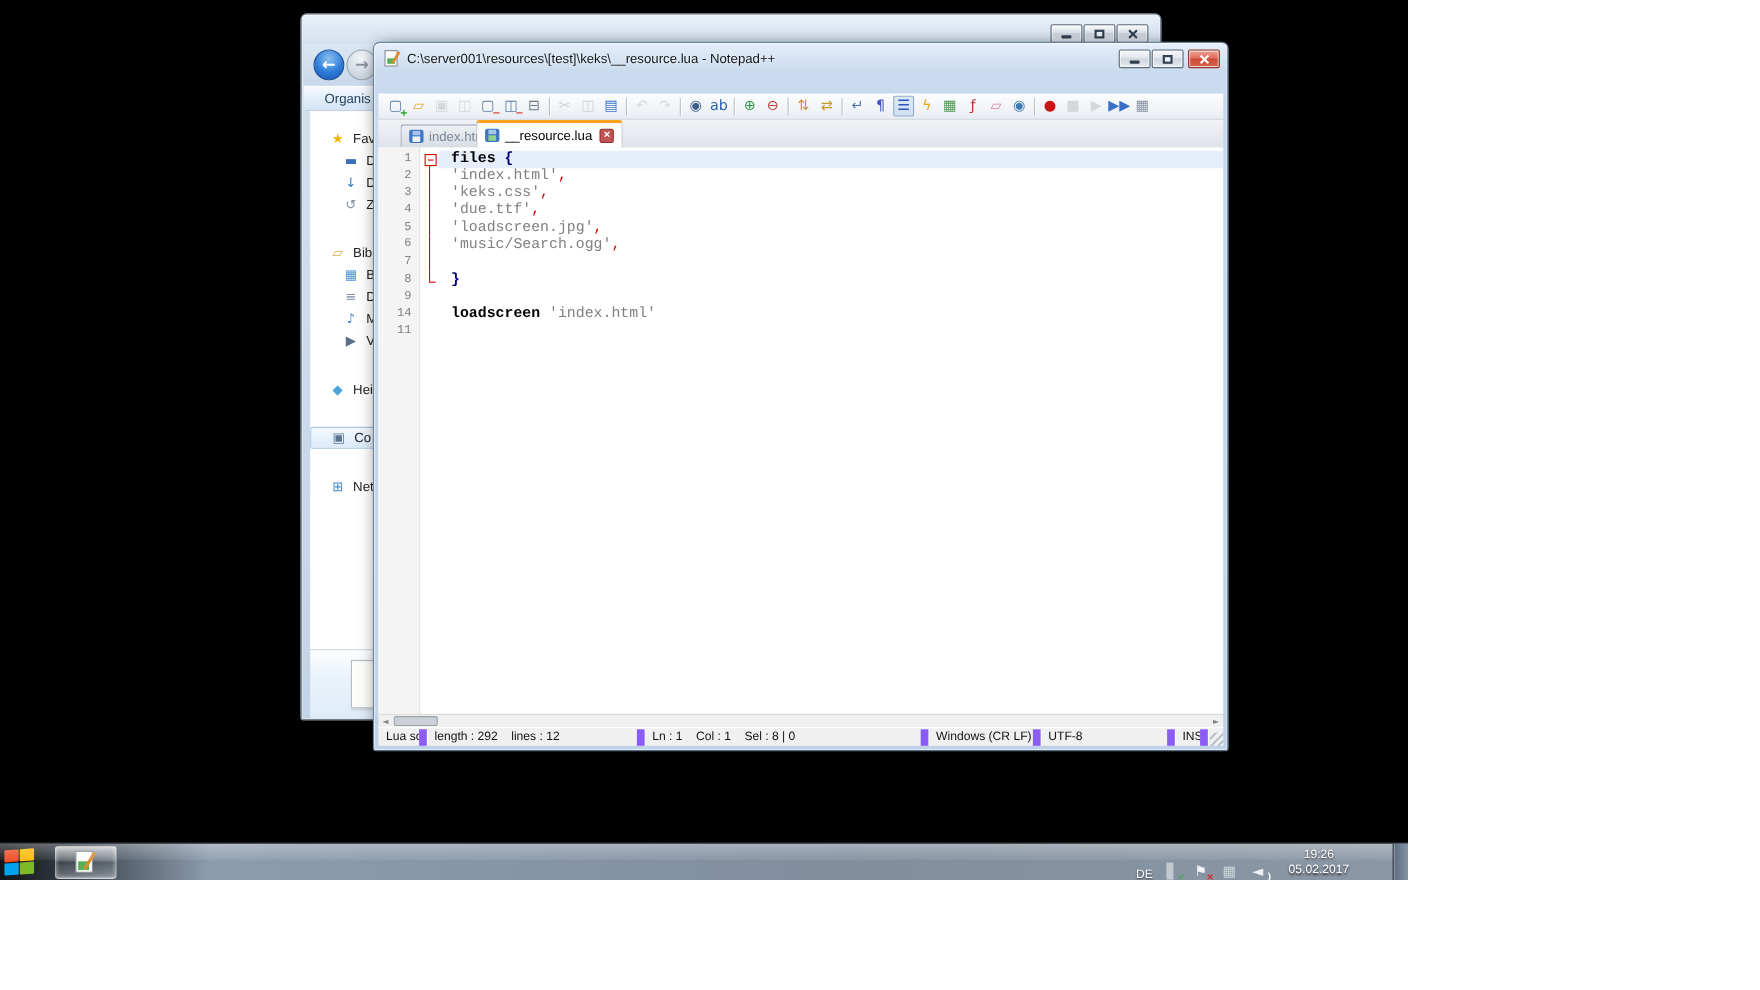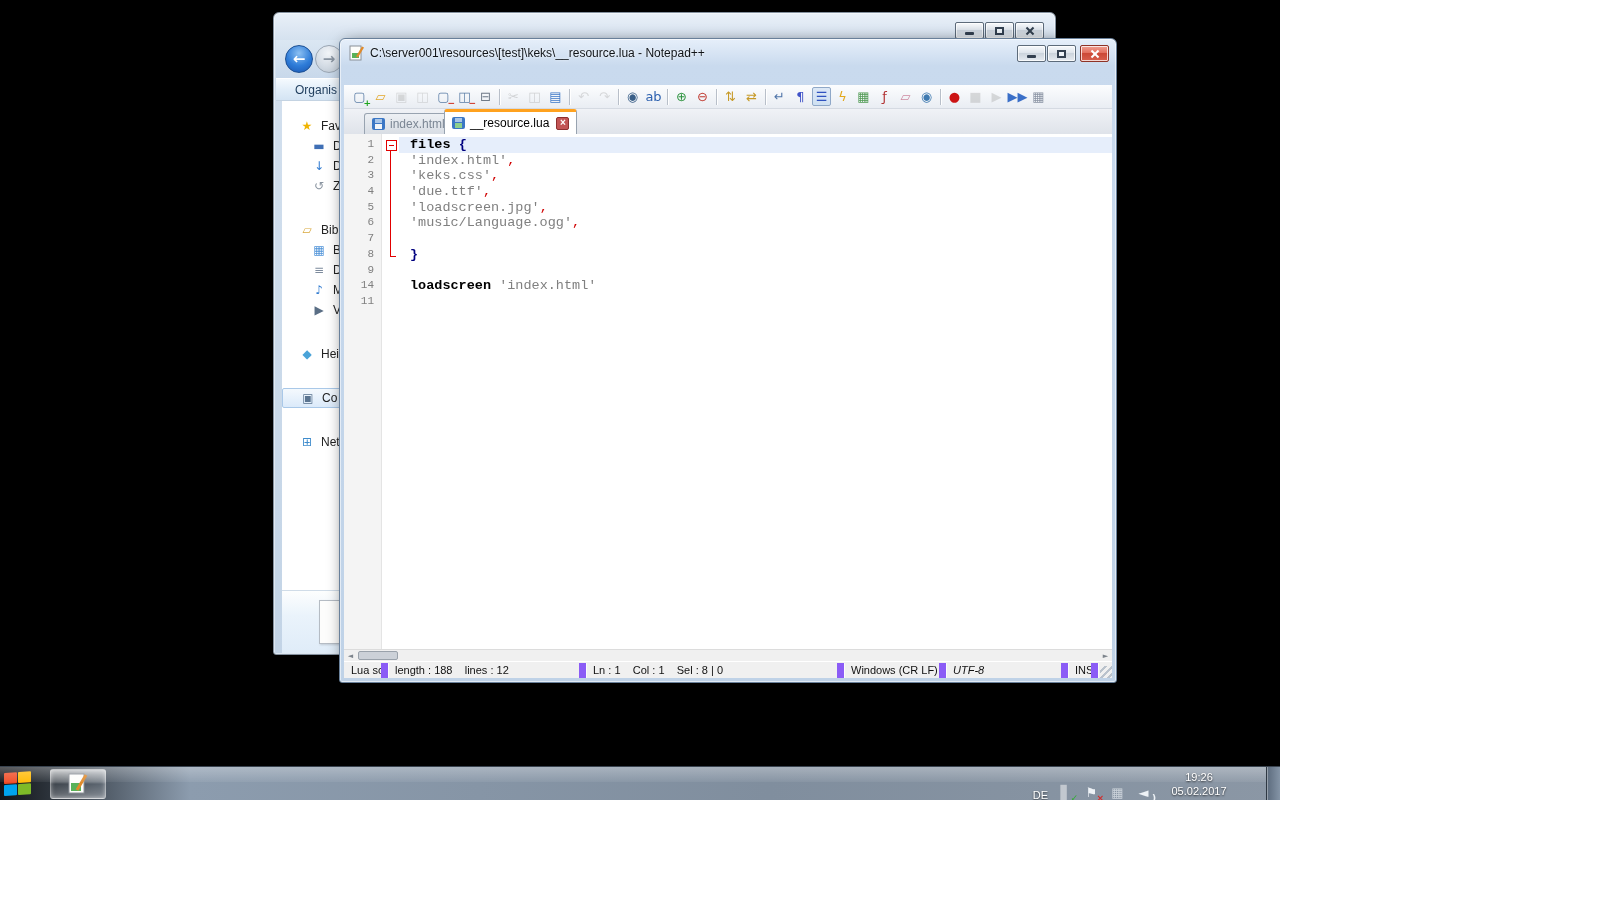--- a/index.html
+++ b/index.html
@@ -126,21 +126,21 @@
           border:1px solid #9aa2ab;border-radius:2px;}
   .harrow{position:absolute;top:0;width:13px;height:11px;display:flex;align-items:center;
           justify-content:center;color:#7d848c;font-size:7px;font-family:"DejaVu Sans",sans-serif;}
   .harrow.l{left:0;} .harrow.r{right:0;}
 
   .statusbar{position:absolute;left:4px;right:4px;bottom:4px;height:17px;background:#f0f0f0;
              border-top:1px solid #fff;display:flex;align-items:center;font-size:11px;color:#111;}
   .seg{height:15px;line-height:14px;padding:0 7px;border-right:7px solid #8b5cf6;
        box-shadow:1px 0 0 #fcfcfc;white-space:pre;overflow:hidden;}
   .seg-doctype{width:44px;} .seg-size{width:198px;} .seg-caret{width:258px;}
-  .seg-eol{width:102px;} .seg-encoding{width:122px;font-style:italic;} .seg-typing{width:30px;}
+  .seg-eol{width:102px;} .seg-encoding{width:122px;} .seg-typing{width:30px;}
   .grip{margin-left:auto;width:12px;height:12px;align-self:flex-end;
         background:repeating-linear-gradient(135deg,transparent 0 3px,#b9c2cc 3px 5px);}
 
   
   .taskbar{position:absolute;left:0;top:766px;width:1280px;height:34px;border-top:1px solid #39434f;
      background:linear-gradient(90deg,#121418 0,#2c333b 50px,#8c9cae 190px,#808e9e 60%,#8b97a5 100%);}
   .taskbar::after{content:"";position:absolute;left:0;right:0;top:0;height:15px;
      background:linear-gradient(rgba(255,255,255,.30),rgba(255,255,255,.06));pointer-events:none;}
   .startbtn{position:absolute;left:4px;top:5px;width:30px;height:25px;display:grid;
      grid-template-columns:13px 13px;grid-template-rows:11px 11px;gap:1px;transform:skewY(-4deg);}
@@ -369,21 +369,21 @@
           <span style="color: rgb(138, 147, 163);">▦</span>
         </span>
       </div>
 
     <div class="tabbar" id="npp-tabbar">
         <div class="tab" style="left: 20px;">
           <span class="floppy"></span>
           <span class="tab-label">index.html</span>
           <span class="tab-close">×</span>
         </div>
-        <div class="tab active" style="left: 100px;">
+        <div class="tab active" style="left: 89px;">
           <span class="floppy"></span>
           <span class="tab-label">__resource.lua</span>
           <span class="tab-close">×</span>
         </div>
       </div>
 
     <div class="editor">
       <div class="gut-num"></div>
       <div class="gut-fold"></div>
       <div class="rows" id="code-rows">
@@ -408,21 +408,21 @@
             <span class="ctext"><span class="tk-s">'due.ttf'</span><span class="tk-o">,</span></span>
           </div>
           <div class="crow">
             <span class="ln">5</span>
             <span class="fold fold-mid"></span>
             <span class="ctext"><span class="tk-s">'loadscreen.jpg'</span><span class="tk-o">,</span></span>
           </div>
           <div class="crow">
             <span class="ln">6</span>
             <span class="fold fold-mid"></span>
-            <span class="ctext"><span class="tk-s">'music/Language.ogg'</span><span class="tk-o">,</span></span>
+            <span class="ctext"><span class="tk-s">'music/Search.ogg'</span><span class="tk-o">,</span></span>
           </div>
           <div class="crow">
             <span class="ln">7</span>
             <span class="fold fold-mid"></span>
             <span class="ctext"></span>
           </div>
           <div class="crow">
             <span class="ln">8</span>
             <span class="fold fold-end"></span>
             <span class="ctext"><span class="tk-b">}</span></span>
@@ -446,21 +446,21 @@
     </div>
 
     <div class="hscroll">
       <span class="harrow l">◄</span>
       <div class="hthumb"></div>
       <span class="harrow r">►</span>
     </div>
 
     <div class="statusbar" id="npp-status">
         <div class="seg seg-doctype">Lua sou</div>
-        <div class="seg seg-size">length : 188    lines : 12</div>
+        <div class="seg seg-size">length : 292    lines : 12</div>
         <div class="seg seg-caret">Ln : 1    Col : 1    Sel : 8 | 0</div>
         <div class="seg seg-eol">Windows (CR LF)</div>
         <div class="seg seg-encoding">UTF-8</div>
         <div class="seg seg-typing">INS</div>
         <div class="grip"></div>
       </div>
   </div>
 
   <div class="taskbar">
     <div class="startbtn" id="start-flag">

